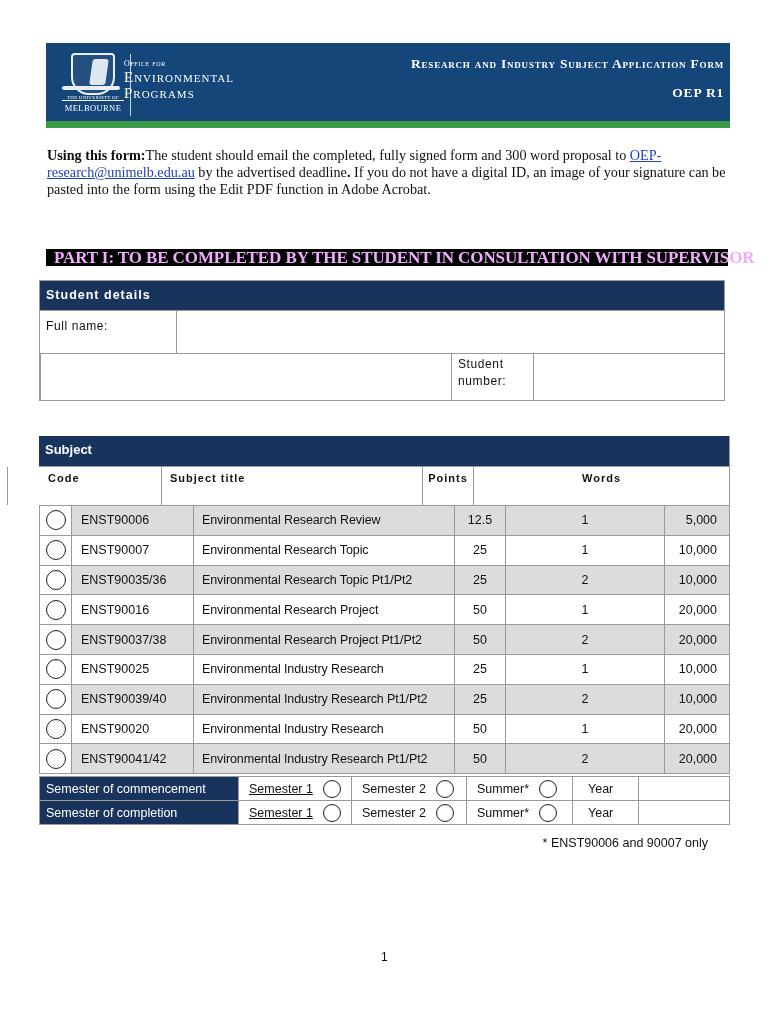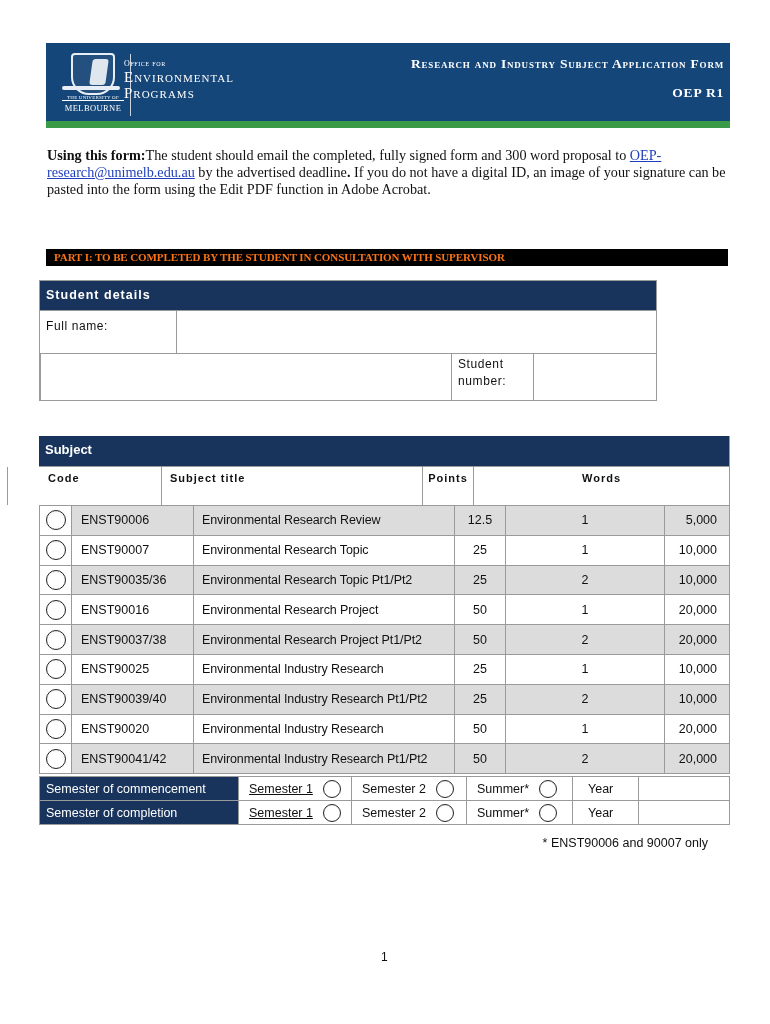--- a/index.html
+++ b/index.html
@@ -21,24 +21,24 @@
   .office .o3 { font-size: 15px; letter-spacing: 1px; font-variant: small-caps; line-height: 16px; }
   .form-title { position: absolute; right: 46px; top: 56px; color: #fff; font-family: "Liberation Serif", serif; font-weight: bold; font-size: 13.5px; letter-spacing: 0.8px; font-variant: small-caps; text-align: right; width: 440px; }
   .form-code { position: absolute; right: 46px; top: 85px; color: #fff; font-family: "Liberation Serif", serif; font-weight: bold; font-size: 13.5px; letter-spacing: 0.8px; text-align: right; width: 120px; }
 
   
   .intro { position: absolute; left: 47px; top: 147px; width: 680px; font-family: "Liberation Serif", serif; font-size: 14.2px; line-height: 17px; color: #111; }
   .intro b { font-weight: bold; }
   .intro a { color: #1f3fbf; text-decoration: underline; }
 
   
-  .part-bar { position: absolute; left: 46px; top: 249px; width: 682px; height: 17px; background: #000; color: #f97316; font-family: "Liberation Serif", serif; font-weight: bold; font-size: 11px; line-height: 17px; padding-left: 8px; box-sizing: border-box; letter-spacing: -0.1px; white-space: nowrap; }
-
-  
-  .sd { position: absolute; left: 39px; top: 280px; width: 618px; border: 1px solid #9a9a9a; box-sizing: border-box; }
+  .part-bar { position: absolute; left: 46px; top: 249px; width: 682px; height: 17px; background: #000; color: #f0abfc; font-family: "Liberation Serif", serif; font-weight: bold; font-size: 17px; line-height: 17px; padding-left: 8px; box-sizing: border-box; letter-spacing: -0.1px; white-space: nowrap; }
+
+  
+  .sd { position: absolute; left: 39px; top: 280px; width: 686px; border: 1px solid #9a9a9a; box-sizing: border-box; }
   .sd-head { height: 29px; background: #18345c; color: #fff; font-size: 12.5px; font-weight: bold; letter-spacing: 1px; line-height: 29px; padding-left: 6px; }
   .sd-row1 { display: flex; height: 42px; border-top: 1px solid #9a9a9a; }
   .sd-row2 { display: flex; height: 46px; border-top: 1px solid #9a9a9a; }
   .cell { box-sizing: border-box; font-size: 12px; letter-spacing: 0.6px; padding: 8px 6px; }
   .bl { border-left: 1px solid #9a9a9a; }
 
   
   .subj { position: absolute; left: 39px; top: 436px; width: 691px; box-sizing: border-box; border-right: 1px solid #9a9a9a; border-bottom: 1px solid #9a9a9a; }
   .subj-head { height: 30px; background: #18345c; color: #fff; font-size: 13px; font-weight: bold; line-height: 28px; padding-left: 6px; }
   .srow { display: flex; height: 29.8px; border-top: 1px solid #9a9a9a; box-sizing: border-box; }

